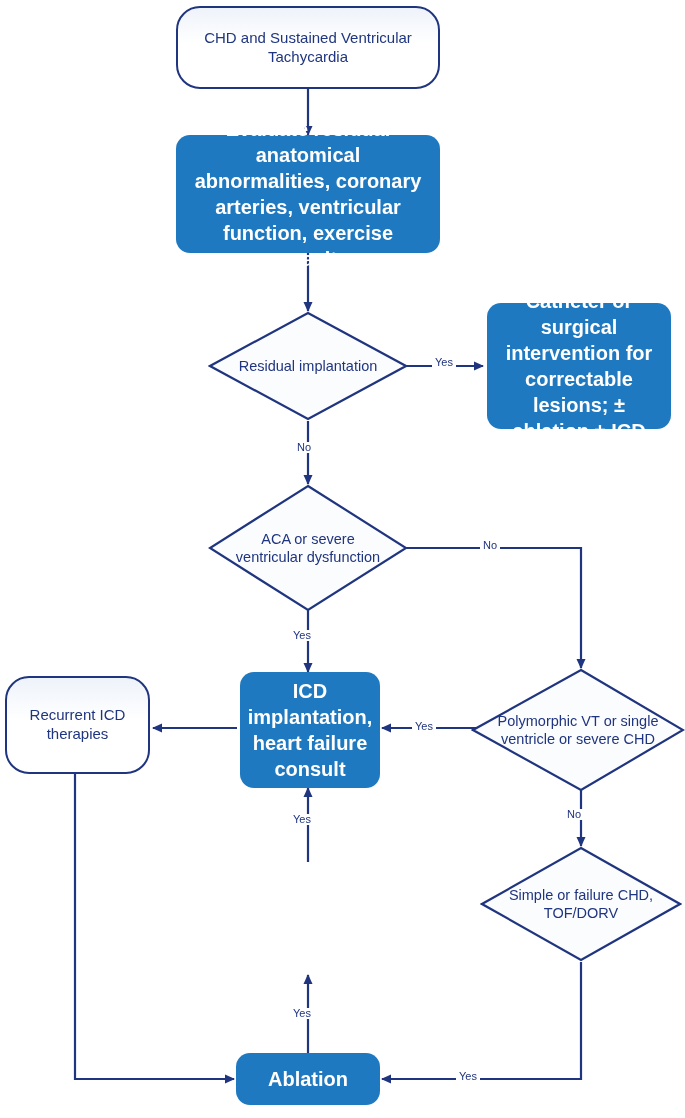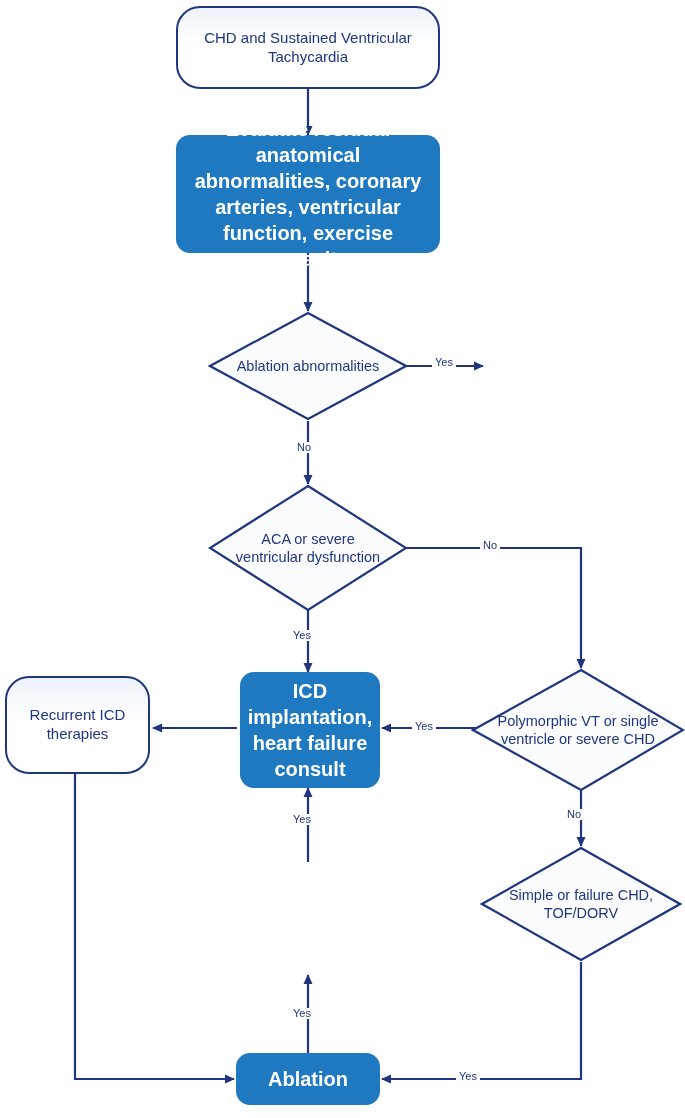--- a/index.html
+++ b/index.html
@@ -96,24 +96,27 @@
 
   <div class="node rect-blue" style="left:176px;top:135px;width:264px;height:118px;">
     <span class="inner">Evaluate residual anatomical abnormalities, coronary arteries, ventricular function, exercise capacity</span>
   </div>
 
   <div class="diamond" style="left:208px;top:311px;width:200px;height:110px;">
     <svg class="dshape" viewBox="0 0 200 110" preserveAspectRatio="none">
       <polygon points="100,2 198,55 100,108 2,55" fill="#fbfcfe" stroke="#20357f" stroke-width="2.2"></polygon>
     </svg>
     <div class="dlabel">
-        <span>Ablation abnormalities</span>
+        <span>Residual implantation</span>
       </div>
   </div>
 
+  <div class="node rect-blue" style="left:487px;top:303px;width:184px;height:126px;">
+    <span class="inner">Catheter or surgical intervention for correctable lesions; ± ablation ± ICD</span>
+  </div>
 
   <div class="diamond" style="left:208px;top:484px;width:200px;height:128px;">
     <svg class="dshape" viewBox="0 0 200 128" preserveAspectRatio="none">
       <polygon points="100,2 198,64 100,126 2,64" fill="#fbfcfe" stroke="#20357f" stroke-width="2.2"></polygon>
     </svg>
     <div class="dlabel">
         <span style="display:block;width:160px;">ACA or severe ventricular dysfunction</span>
       </div>
   </div>
 

